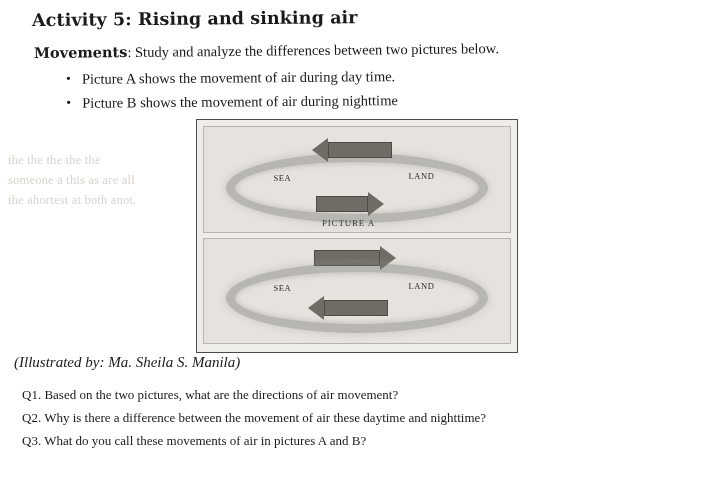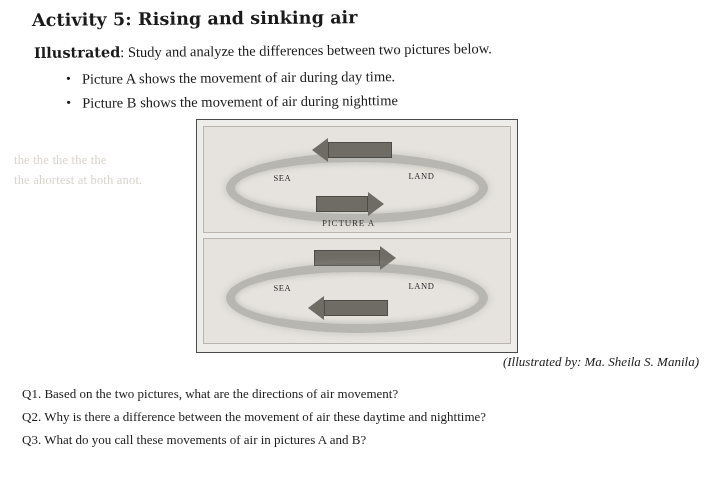--- a/index.html
+++ b/index.html
@@ -12,21 +12,21 @@
     background: #ffffff;
     font-family: "Liberation Serif", serif;
     color: #1a1a1a;
     overflow: hidden;
     position: relative;
   }
 
   
   .ghost-block {
     position: absolute;
-    left: 14px;
+    left: 8px;
     top: 150px;
     width: 185px;
     color: #d9d4cc;
     font-size: 12.5px;
     line-height: 20px;
     font-family: "Liberation Serif", serif;
     letter-spacing: 0.2px;
     user-select: none;
   }
   .ghost-block div { white-space: nowrap; }
@@ -177,22 +177,22 @@
   .a-bot-upper .shaft { width: 64px; }
   .a-bot-lower { left: 104px; top: 62px; }
   .a-bot-lower .shaft { width: 62px; }
 
   .fig-caption {
     text-align: center;
     font-size: 13.5px;
     margin-top: 6px;
   }
   .fig-credit {
-    text-align: right;
-    font-size: 13px;
+    text-align: left;
+    font-size: 15px;
     font-style: italic;
     margin-top: 1px;
   }
 
   .questions {
     margin: 14px 0 0 8px;
     font-size: 13px;
     line-height: 20px;
   }
   .questions p {
@@ -200,29 +200,30 @@
     text-align: justify;
     padding-right: 6px;
   }
   .q2 { text-align: justify; }
 </style>
 </head>
 <body>
 
 <div class="ghost-block">
   <div>the the the the the</div>
+  <div>someone  a this as are all</div>
   <div>the ahortest at both anot.</div>
 </div>
 
 <div class="page">
 
   <h1 class="activity-title">Activity 5: Rising and sinking air</h1>
 
   <p class="directions">
-    <b>Illustrated</b><span>: Study and analyze the differences between two pictures below.</span>
+    <b>Movements</b><span>: Study and analyze the differences between two pictures below.</span>
   </p>
 
   <ul class="bullets">
     <li>Picture A shows the movement of air during day time.</li>
     <li>Picture B shows the movement of air during nighttime</li>
   </ul>
 
   <div class="figure-wrap">
     <div class="figure-box">
 

